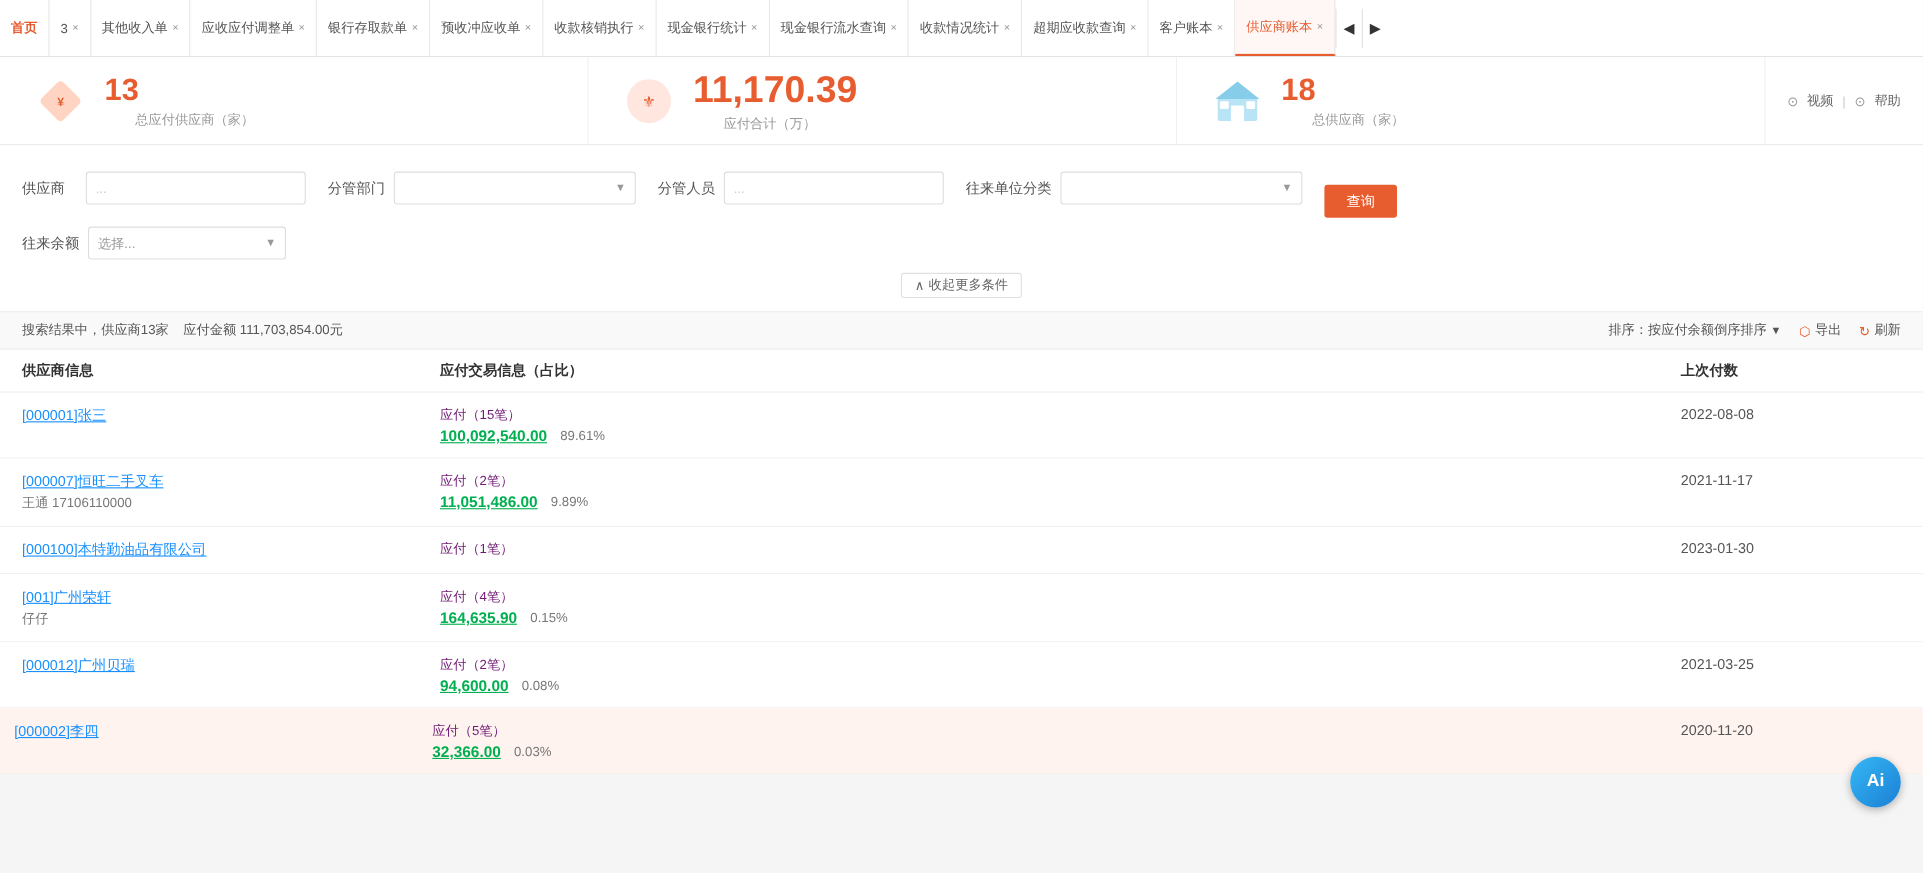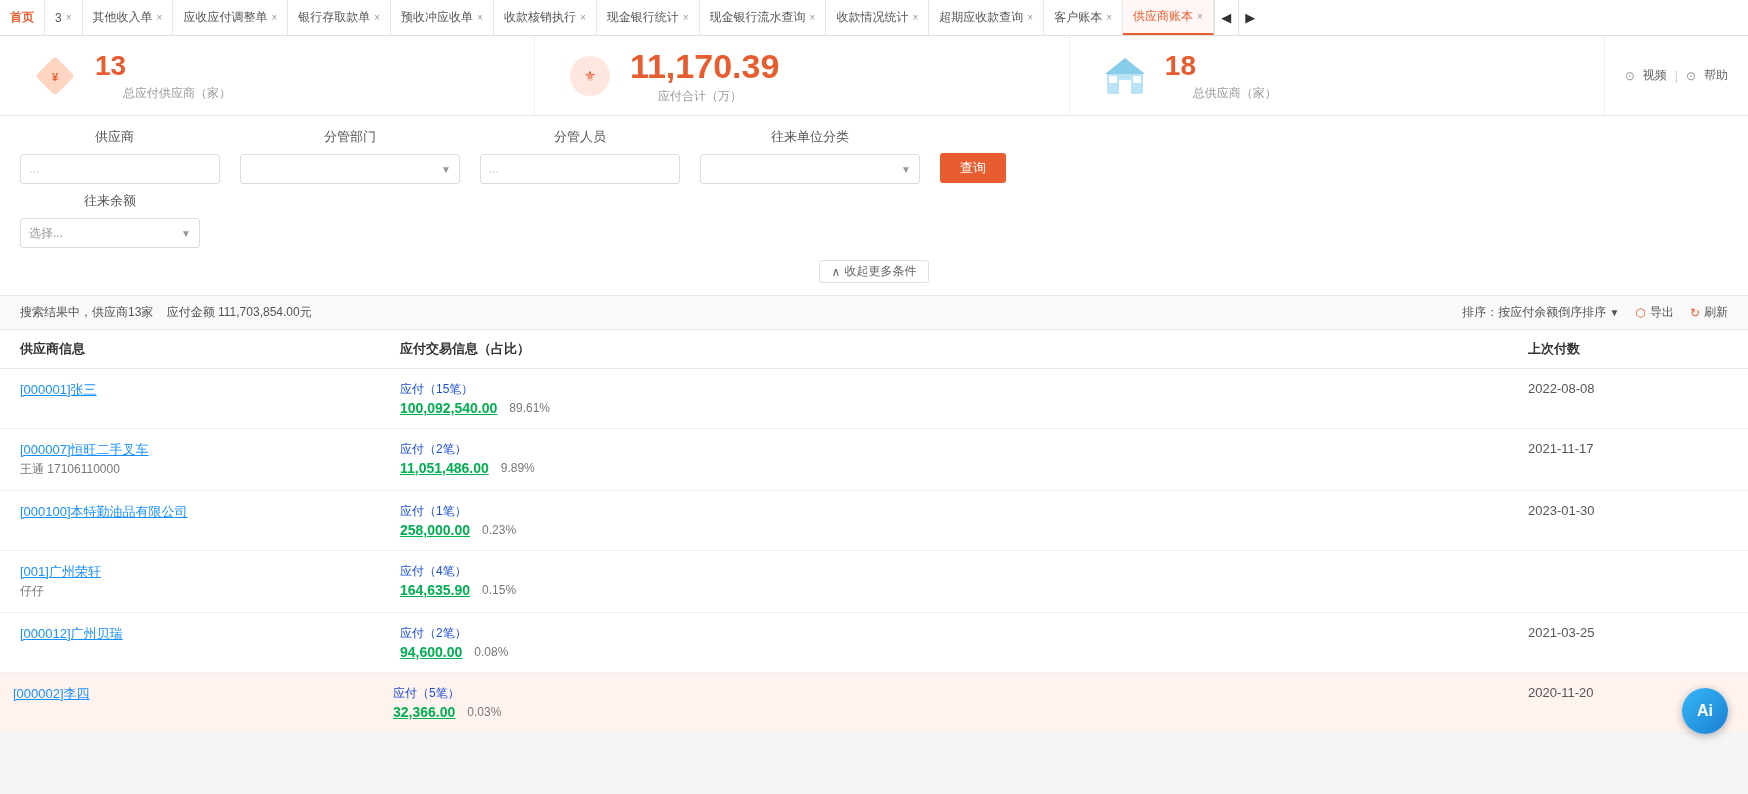--- a/index.html
+++ b/index.html
@@ -4,21 +4,21 @@
   <style>
     * { box-sizing: border-box; margin: 0; padding: 0; }
     body { font-family: 'Microsoft YaHei', Arial, sans-serif; font-size: 13px; background: #f5f5f5; color: #333; }
 
     
     .top-nav {
       display: flex;
       align-items: center;
       background: #fff;
       border-bottom: 1px solid #e0e0e0;
-      height: 36px;
+      height: 52px;
       overflow: hidden;
     }
     .nav-tab {
       display: flex;
       align-items: center;
       padding: 0 10px;
       height: 100%;
       border-right: 1px solid #e8e8e8;
       white-space: nowrap;
       cursor: pointer;
@@ -78,21 +78,20 @@
     .filter-row {
       display: flex;
       align-items: center;
       gap: 20px;
       margin-bottom: 8px;
     }
     .filter-item {
       display: flex;
       align-items: center;
       gap: 8px;
-      flex-direction: column;
     }
     .filter-label {
       font-size: 13px;
       color: #555;
       white-space: nowrap;
       min-width: 50px;
     }
     .filter-input {
       height: 30px;
       border: 1px solid #ddd;
@@ -204,21 +203,21 @@
 
     .supplier-link {
       color: #1890ff;
       text-decoration: underline;
       cursor: pointer;
       font-size: 13px;
     }
     .supplier-sub { color: #777; font-size: 12px; margin-top: 2px; }
 
     .trans-info { display: flex; flex-direction: column; gap: 2px; }
-    .trans-label { font-size: 12px; color: #1d4ed8; }
+    .trans-label { font-size: 12px; color: #701a75; }
     .trans-amount { color: #00b050; font-size: 14px; font-weight: bold; text-decoration: underline; cursor: pointer; }
     .trans-row { display: flex; align-items: center; gap: 12px; }
     .trans-percent { color: #777; font-size: 12px; }
 
     .lastpay-date { color: #555; font-size: 13px; }
 
     
     .ai-badge {
       position: fixed;
       right: 20px;
@@ -454,24 +453,20 @@
       <span class="lastpay-date">2021-11-17</span>
     </div>
   </div>
 
   <div class="table-row">
     <div class="col-supplier">
       <div class="supplier-link">[000100]本特勤油品有限公司</div>
     </div>
     <div class="col-trans trans-info">
       <span class="trans-label">应付（1笔）</span>
-      <div class="trans-row">
-        <span class="trans-amount">258,000.00</span>
-        <span class="trans-percent">0.23%</span>
-      </div>
     </div>
     <div class="col-lastpay">
       <span class="lastpay-date">2023-01-30</span>
     </div>
   </div>
 
   <div class="table-row">
     <div class="col-supplier">
       <div class="supplier-link">[001]广州荣轩</div>
       <div class="supplier-sub">仔仔</div>

